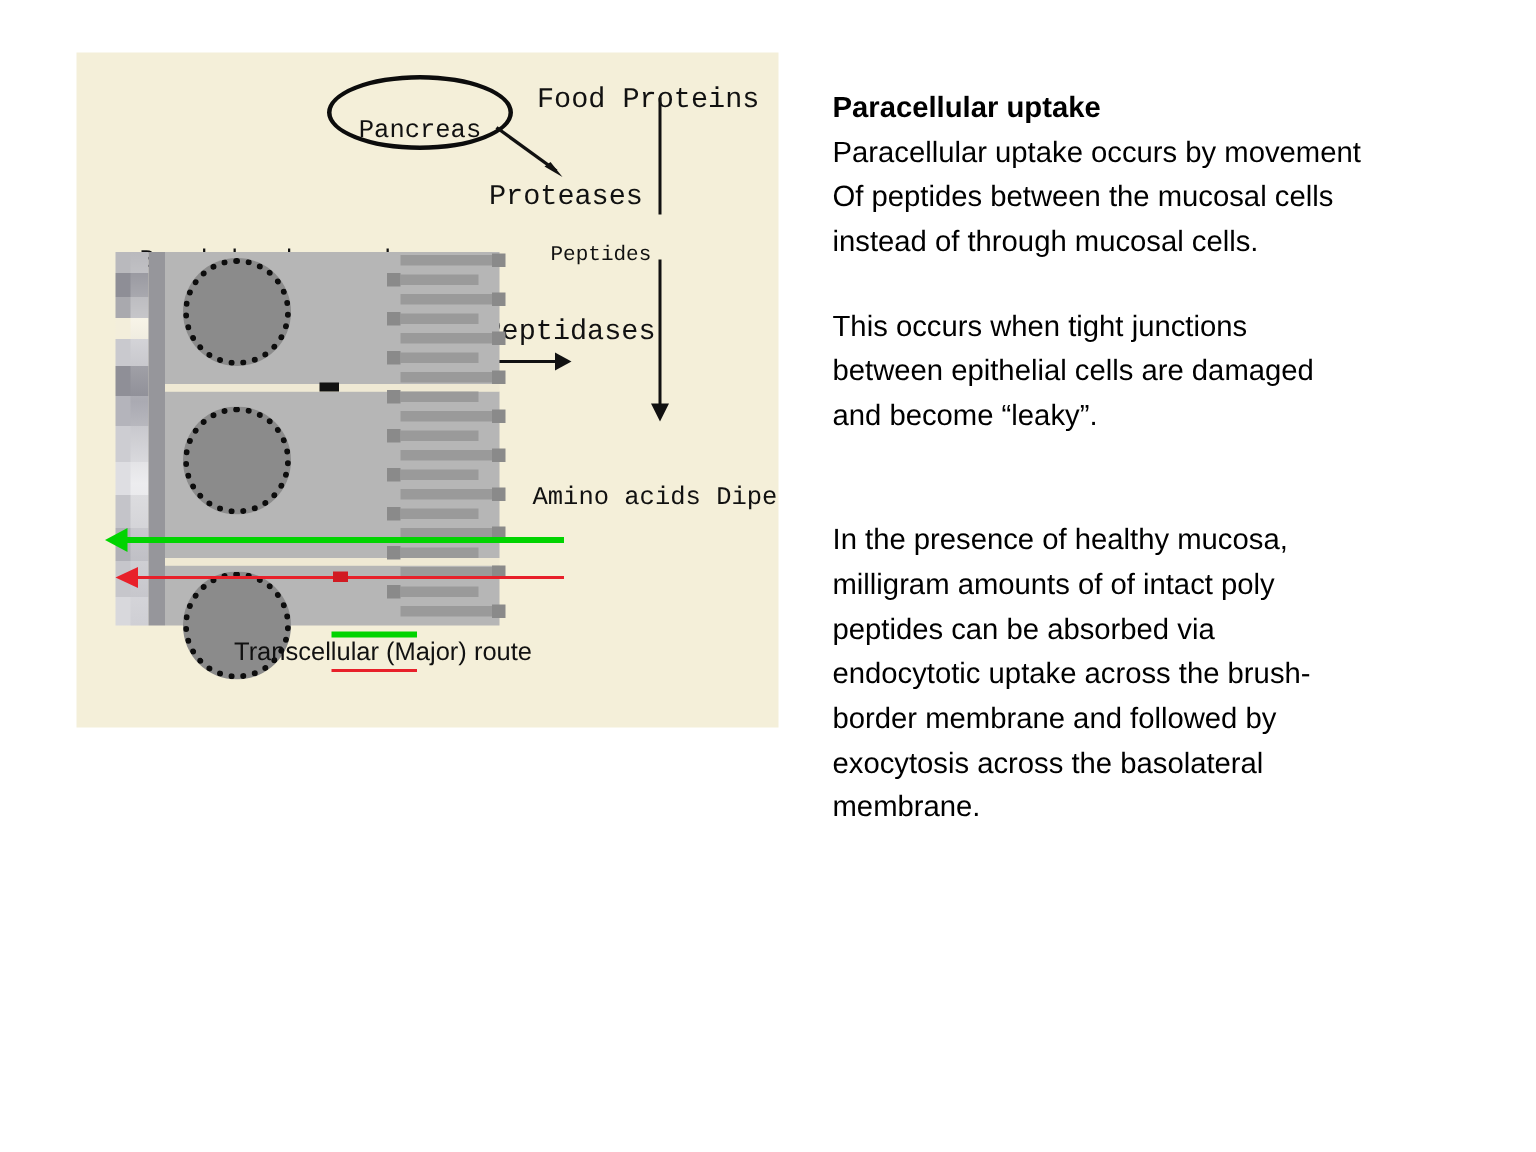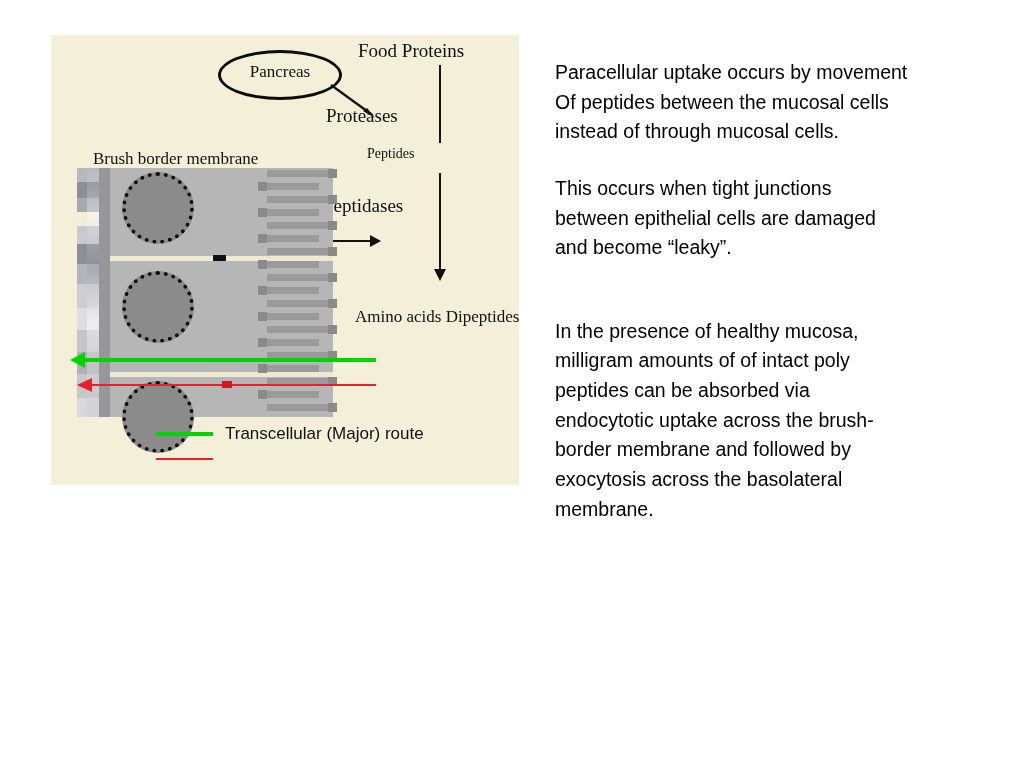--- a/index.html
+++ b/index.html
@@ -22,24 +22,25 @@
     left: 51px;
     top: 35px;
     width: 468px;
     height: 450px;
     background: #F4EFD9;
     overflow: hidden;
   }
 
   .dg-label {
     position: absolute;
-    font-family: Liberation Serif, serif;
+    font-family: Liberation Mono, monospace;
     color: #111111;
     white-space: nowrap;
     line-height: 1.05;
+    margin-top: 16px;
   }
 
   
   #pancreas-ellipse {
     position: absolute;
     left: 167px;
     top: 15px;
     width: 124px;
     height: 50px;
     border: 3.5px solid #0c0c0c;
@@ -281,20 +282,21 @@
   
   #diagram-legend {
     position: absolute;
     left: 105px;
     top: 386px;
   }
   .legend-row {
     display: flex;
     align-items: center;
     height: 25px;
+    flex-direction: column;
   }
   .legend-swatch {
     width: 57px;
     height: 4px;
     margin-right: 12px;
     flex: 0 0 auto;
   }
   .legend-swatch.thin { height: 2px; }
   .legend-text {
     font-size: 17px;
@@ -419,20 +421,21 @@
       <span class="legend-swatch" id="legend-swatch-green" style="background: rgb(0, 212, 0);"></span>
       <span class="legend-text">Transcellular (Major) route</span>
     </div>
     <div class="legend-row">
       <span class="legend-swatch thin" id="legend-swatch-red" style="background: rgb(232, 32, 42);"></span>
     </div>
   </div>
 </div>
 
 <div id="notes-column">
+    <div class="note-heading">Paracellular uptake</div>
     <div class="note-body">Paracellular uptake occurs by movement
 Of peptides between the mucosal cells
 instead of through mucosal cells.</div>
     <div class="note-spacer"></div>
     <div class="note-body">This occurs when tight junctions
 between epithelial cells are damaged
 and become “leaky”.</div>
     <div class="note-spacer"></div>
     <div class="note-spacer"></div>
     <div class="note-body">In the presence of healthy mucosa,

